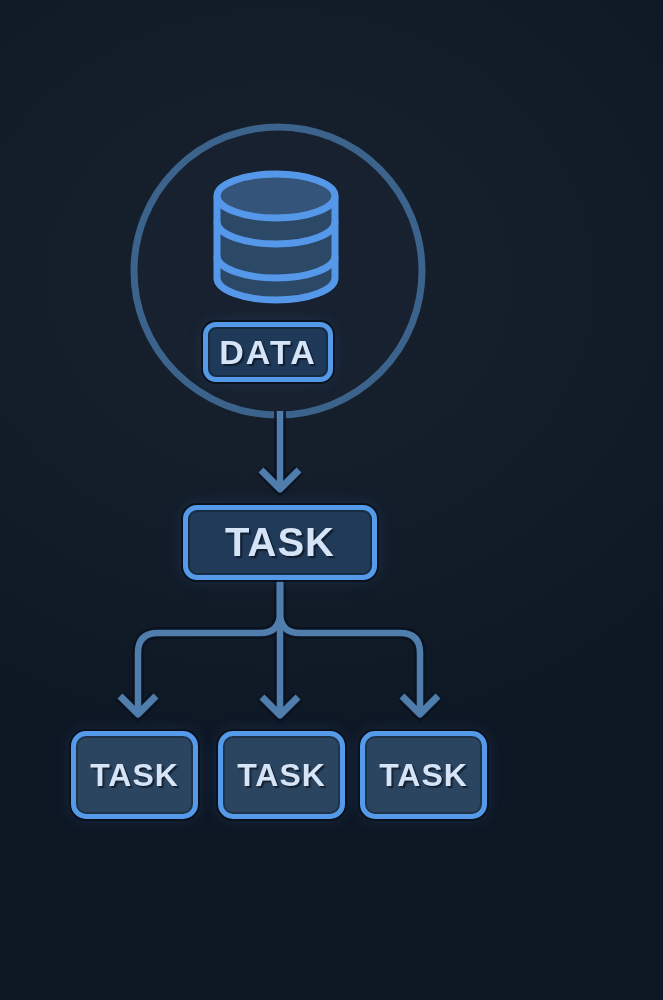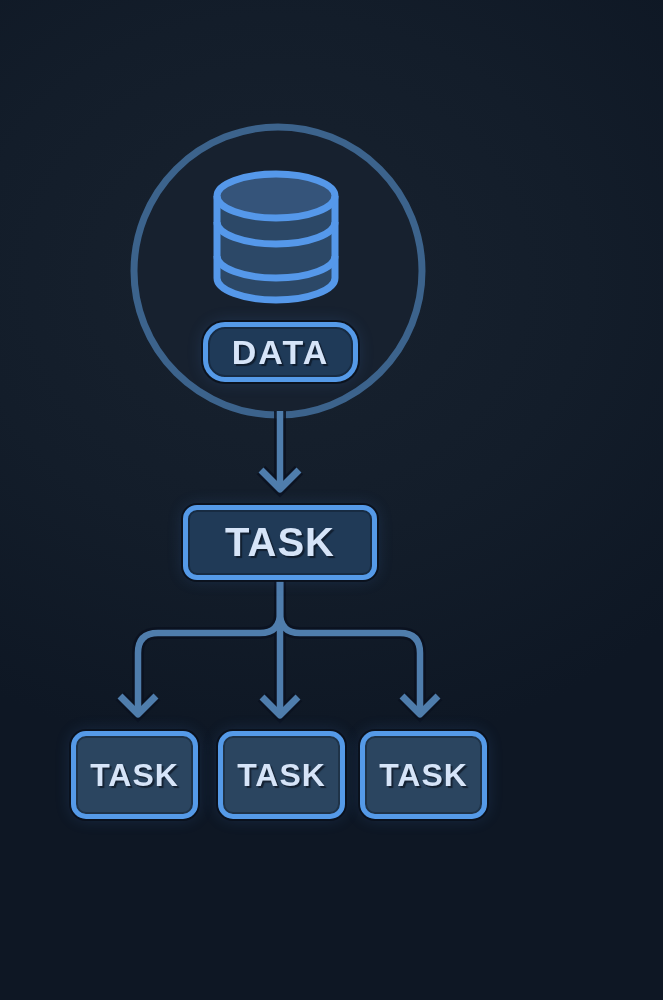--- a/index.html
+++ b/index.html
@@ -33,22 +33,22 @@
     display: flex; align-items: center; justify-content: center;
     border: 5px solid var(--accent-border, #559ae8);
     color: var(--node-text, #d6e4f8);
     font-weight: 700; border-radius: 14px;
     background: var(--task-fill, #203a57);
     box-shadow: 0 0 0 2px rgba(9,15,26,.85), 0 0 16px rgba(70,125,200,.22),
                 inset 0 0 0 2px rgba(10,18,30,.35);
     text-shadow: 2px 2px 1px rgba(6,12,22,.6);
     letter-spacing: 1px;
   }
-  .node-data  { left: 203px; top: 322px; width: 155px; height: 60px;
-                font-size: 34px; letter-spacing: 2px; border-radius: 22px;
+  .node-data  { left: 203px; top: 322px; width: 130px; height: 60px;
+                font-size: 34px; letter-spacing: 2px; border-radius: 13px;
                 background: var(--data-fill, #1f3a58); }
   .node-root  { left: 183px; top: 505px; width: 194px; height: 75px; font-size: 40px; }
   .node-child { top: 731px; width: 127px; height: 88px; font-size: 32px;
                 background: var(--child-fill, #2b4560); border-radius: 15px; }
   .child-1 { left: 71px; }
   .child-2 { left: 218px; }
   .child-3 { left: 360px; }
 </style>
 </head>
 <body>

